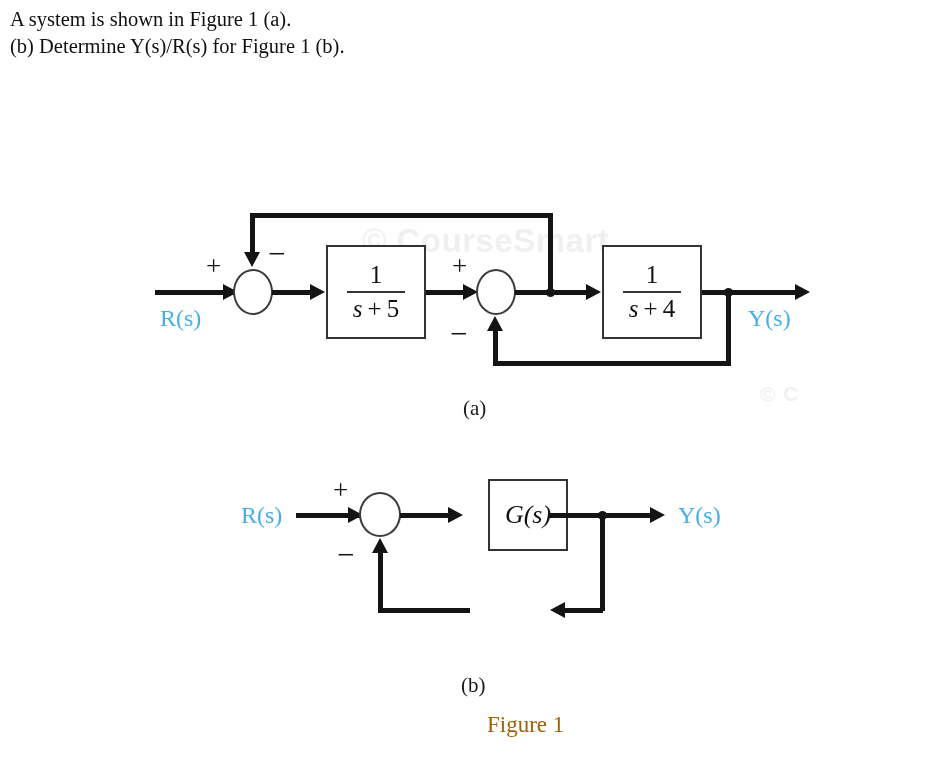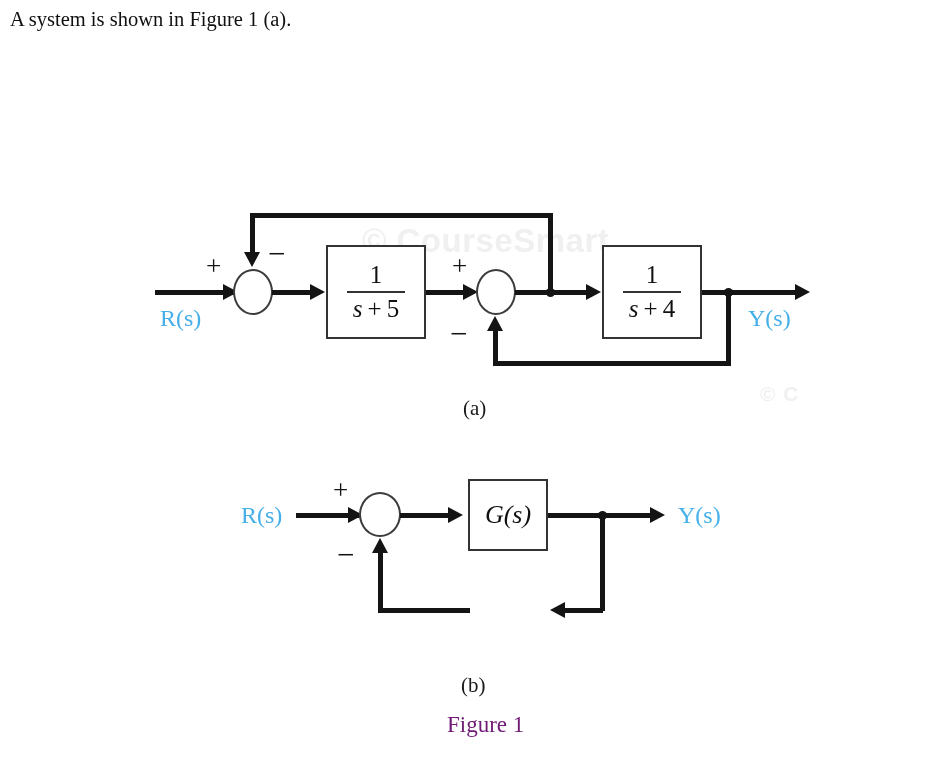--- a/index.html
+++ b/index.html
@@ -142,42 +142,44 @@
   
   .caption {
     position: absolute;
     font-size: 21px;
     color: #1a1a1a;
     white-space: nowrap;
   }
   #figure-caption {
     position: absolute;
     font-size: 23px;
-    color: #701a75;
-    white-space: nowrap;
+    color: #a16207;
+    white-space: nowrap;
+    margin-left: 40px;
   }
 
   
   .watermark {
     position: absolute;
     color: #f0f0f0;
     font-family: "Liberation Sans", sans-serif;
     user-select: none;
     pointer-events: none;
   }
   #watermark-main { font-size: 33px; font-weight: bold; letter-spacing: 0.5px; }
   #watermark-corner { font-size: 21px; font-weight: bold; letter-spacing: 1px; }
 </style>
 </head>
 <body>
 
 <div id="page">
 
   <div id="problem-text">
     <div class="line">A system is shown in Figure 1 (a).</div>
+    <div class="line">(b) Determine Y(s)/R(s) for Figure 1 (b).</div>
   </div>
 
   <div class="diagram" id="diagram-a" style="left:0; top:0; width:939px; height:430px;">
 
     <div class="watermark" id="watermark-main" style="left:362px; top:222px;">© CourseSmart</div>
     <div class="watermark" id="watermark-corner" style="left:760px; top:382px;">© C</div>
 
     <div class="wire h" style="left:155px; top:290px; width:82px;"></div>
     <div class="arrow right" style="left:223px; top:284px;"></div>
     <div class="signal-label" style="left:160px; top:305px;">R(s)</div>
@@ -240,21 +242,21 @@
     <div class="wire h" style="left:296px; top:513px; width:66px;"></div>
     <div class="arrow right" style="left:348px; top:507px;"></div>
     <div class="sign" style="left:333px; top:477px;">+</div>
 
     <div class="summing-junction" style="left:359px; top:492px; width:42px; height:45px;"></div>
     <div class="sign minus" style="left:337px; top:539px;">−</div>
 
     <div class="wire h" style="left:400px; top:513px; width:50px;"></div>
     <div class="arrow right" style="left:448px; top:507px;"></div>
 
-    <div class="tf-block" style="left:468px; top:479px; width:80px; height:72px;">
+    <div class="tf-block" style="left:488px; top:479px; width:80px; height:72px;">
       <span class="plain-label">G(s)</span>
     </div>
 
     <div class="wire h" style="left:548px; top:513px; width:106px;"></div>
     <div class="arrow right" style="left:650px; top:507px;"></div>
     <div class="branch-dot" style="left:598px; top:511px;"></div>
     <div class="signal-label" style="left:678px; top:502px;">Y(s)</div>
 
     <div class="wire v" style="left:600px; top:513px; height:98px;"></div>
     <div class="wire h" style="left:565px; top:608px; width:38px;"></div>

